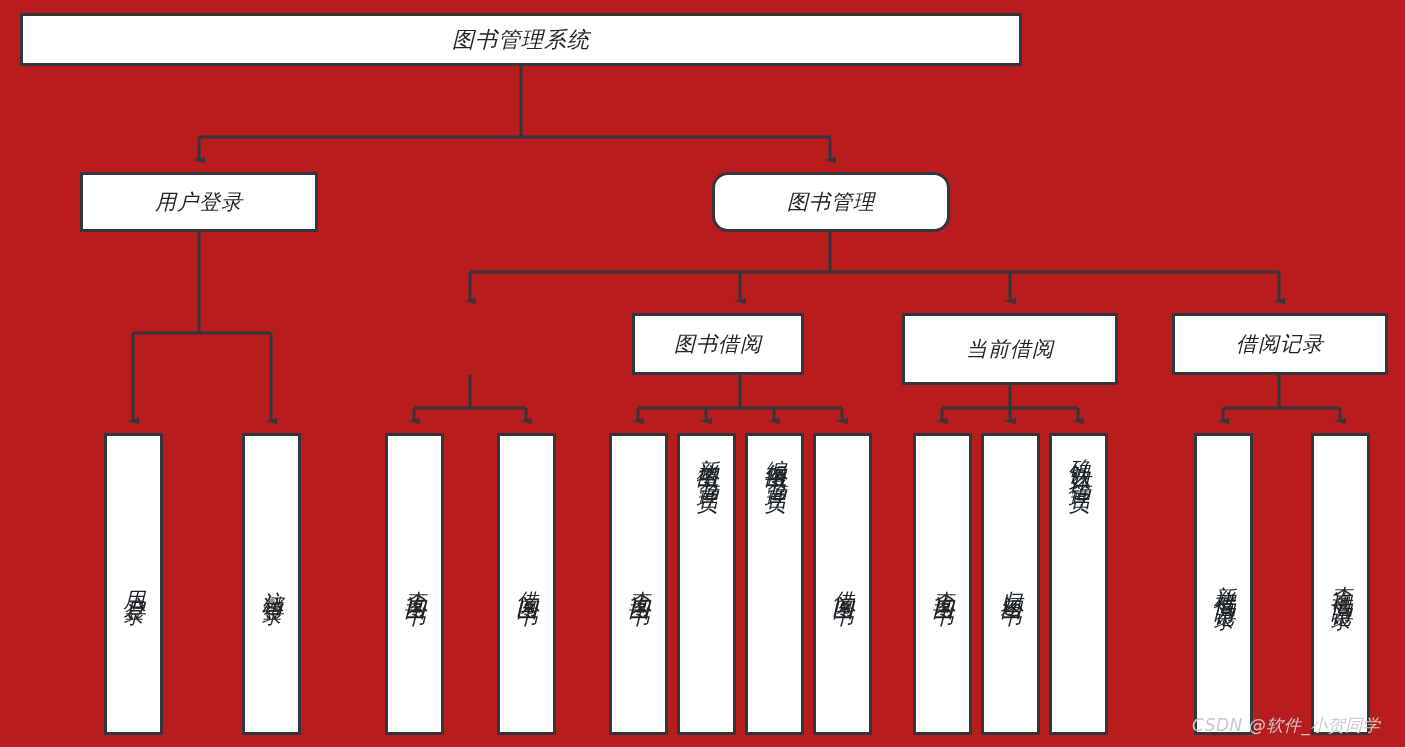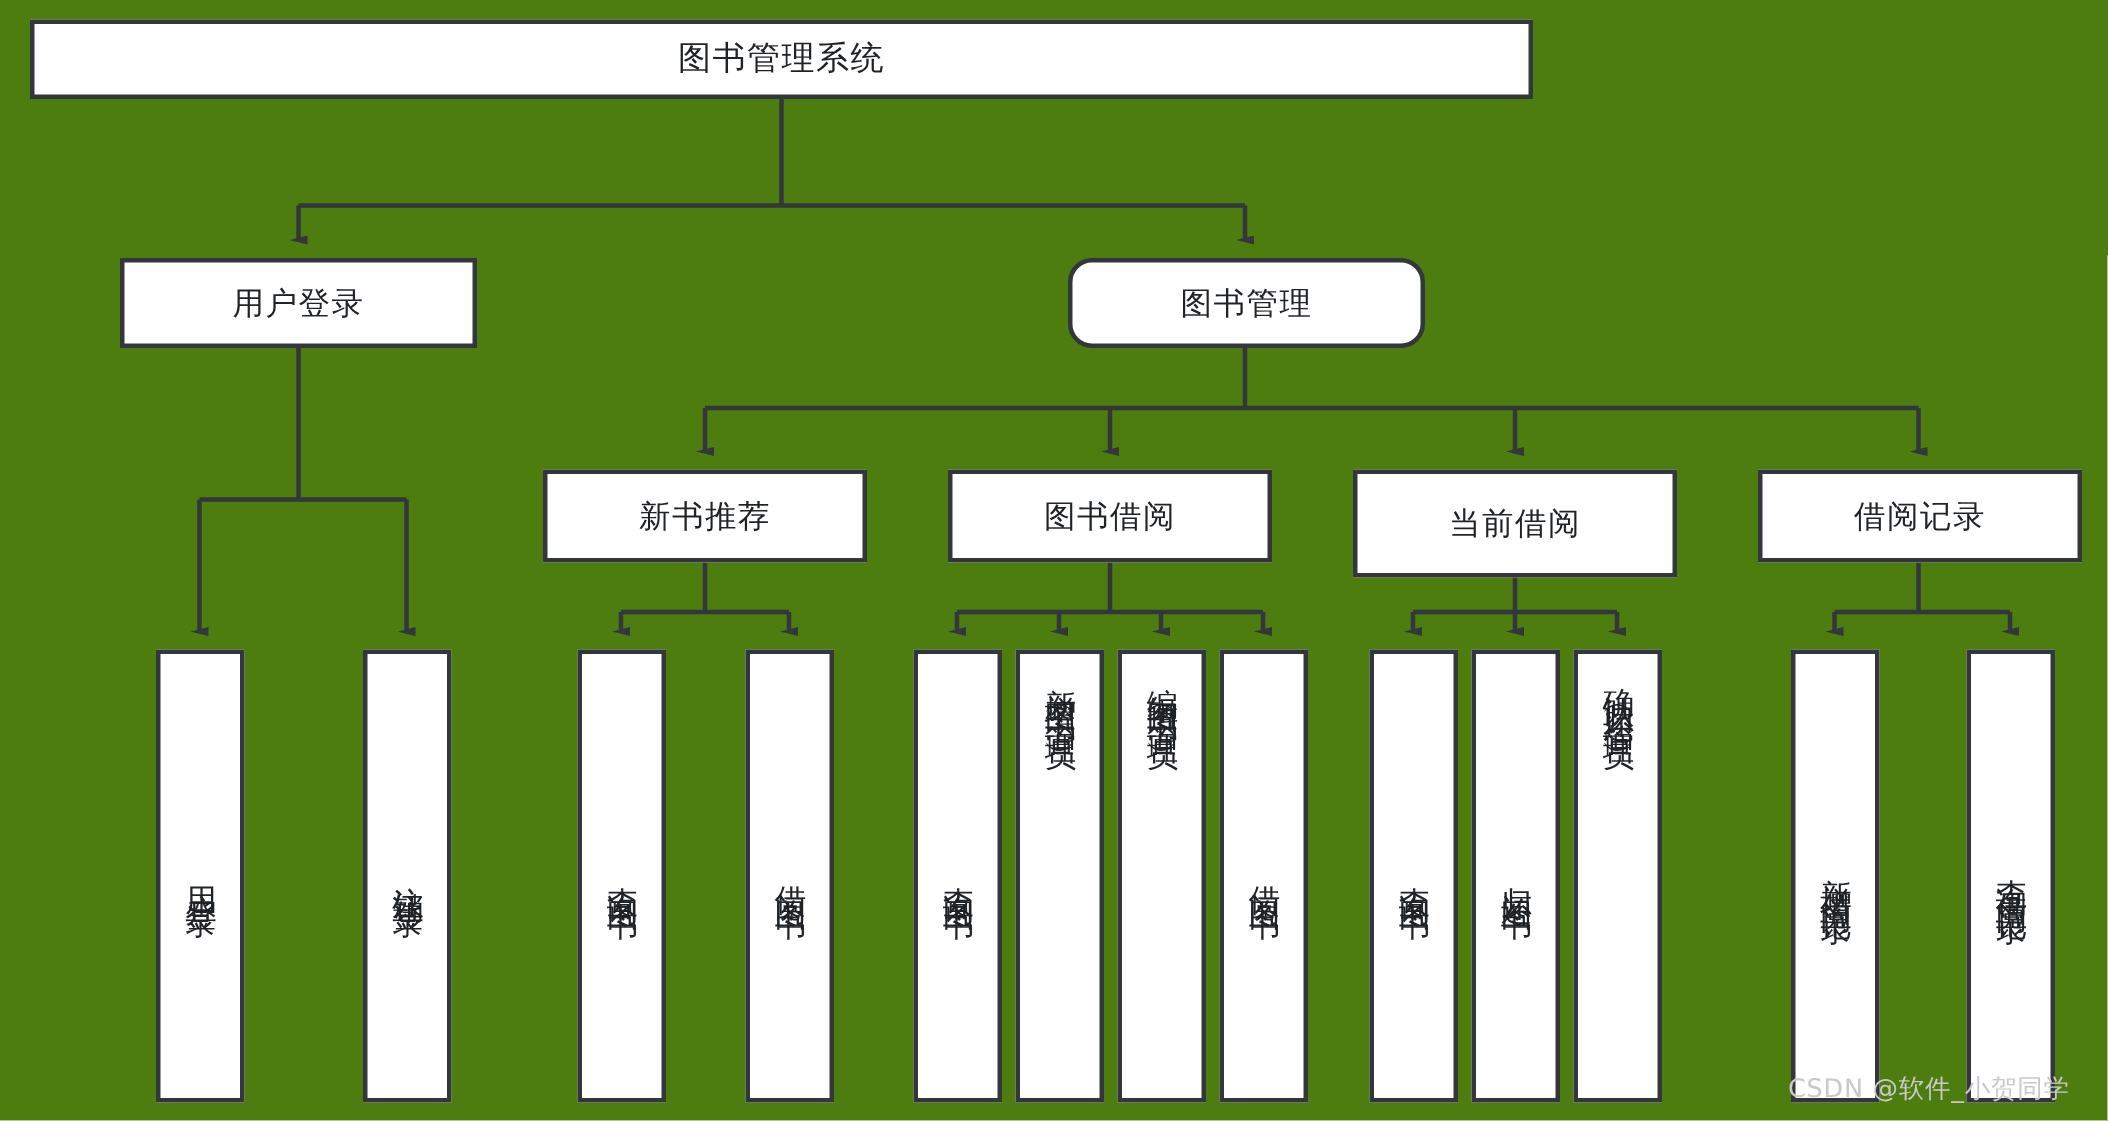--- a/index.html
+++ b/index.html
@@ -7,22 +7,23 @@
     padding: 0;
     background: #ffffff;
   }
   body {
     font-family: "DejaVu Sans", "Liberation Sans", sans-serif;
   }
   #canvas {
     position: relative;
     width: 1405px;
     height: 747px;
-    background: #4d7c0f;
+    background: #b91c1c;
     overflow: hidden;
+    font-style: italic;
   }
   svg.connectors {
     position: absolute;
     left: 0;
     top: 0;
     width: 1405px;
     height: 747px;
     pointer-events: none;
   }
   .node {
@@ -130,24 +131,21 @@
     <span class="label">图书管理系统</span>
   </div>
 
   <div class="node level2" style="left:80px; top:172px; width:238px; height:60px;">
     <span class="label">用户登录</span>
   </div>
   <div class="node level2" style="left:712px; top:172px; width:238px; height:60px;border-radius:16px;">
     <span class="label">图书管理</span>
   </div>
 
-  <div class="node level2" style="left:362px; top:313px; width:216px; height:62px;">
-    <span class="label">新书推荐</span>
-  </div>
-  <div class="node level2" style="left:632px; top:313px; width:216px; height:62px;">
+  <div class="node level2" style="left:632px; top:313px; width:172px; height:62px;">
     <span class="label">图书借阅</span>
   </div>
   <div class="node level2" style="left:902px; top:313px; width:216px; height:72px;">
     <span class="label">当前借阅</span>
   </div>
   <div class="node level2" style="left:1172px; top:313px; width:216px; height:62px;align-items:center;">
     <span class="label">借阅记录</span>
   </div>
 
   <div class="node leaf center" style="left:104px; top:433px; width:59px; height:302px;">

